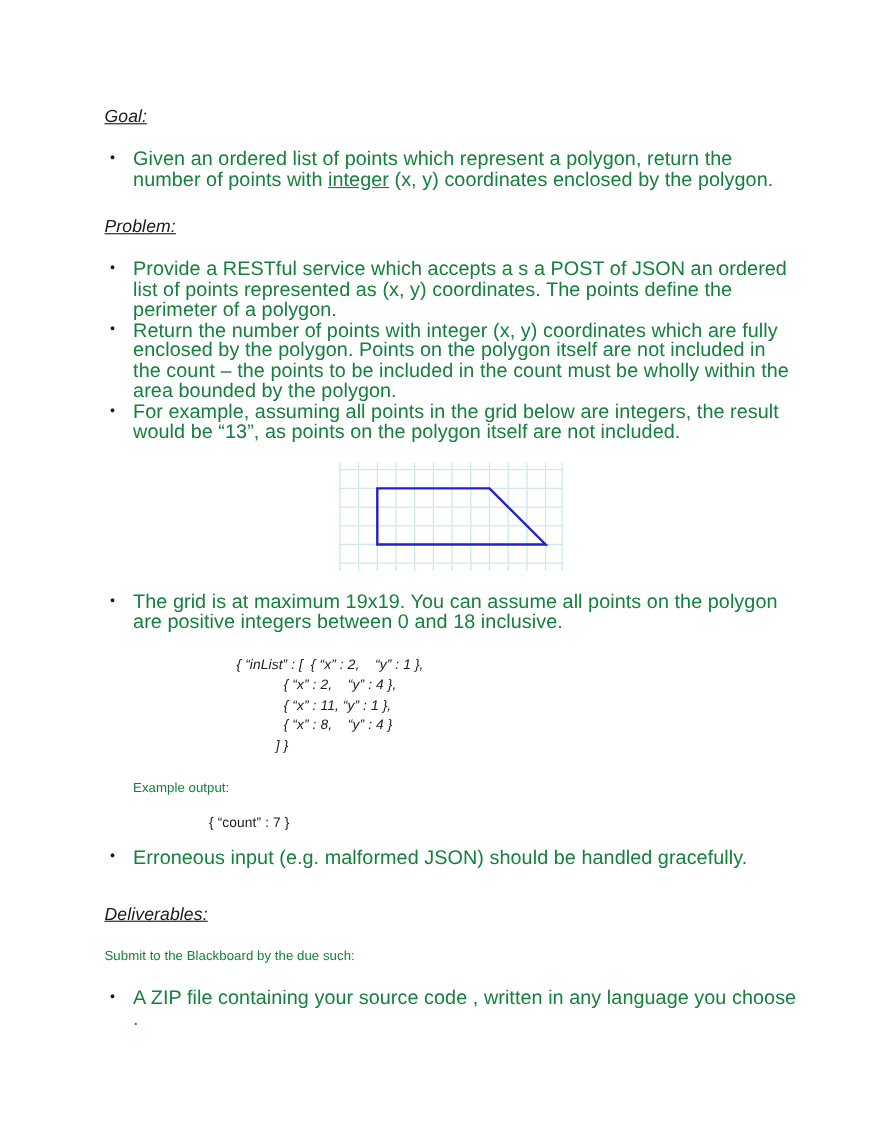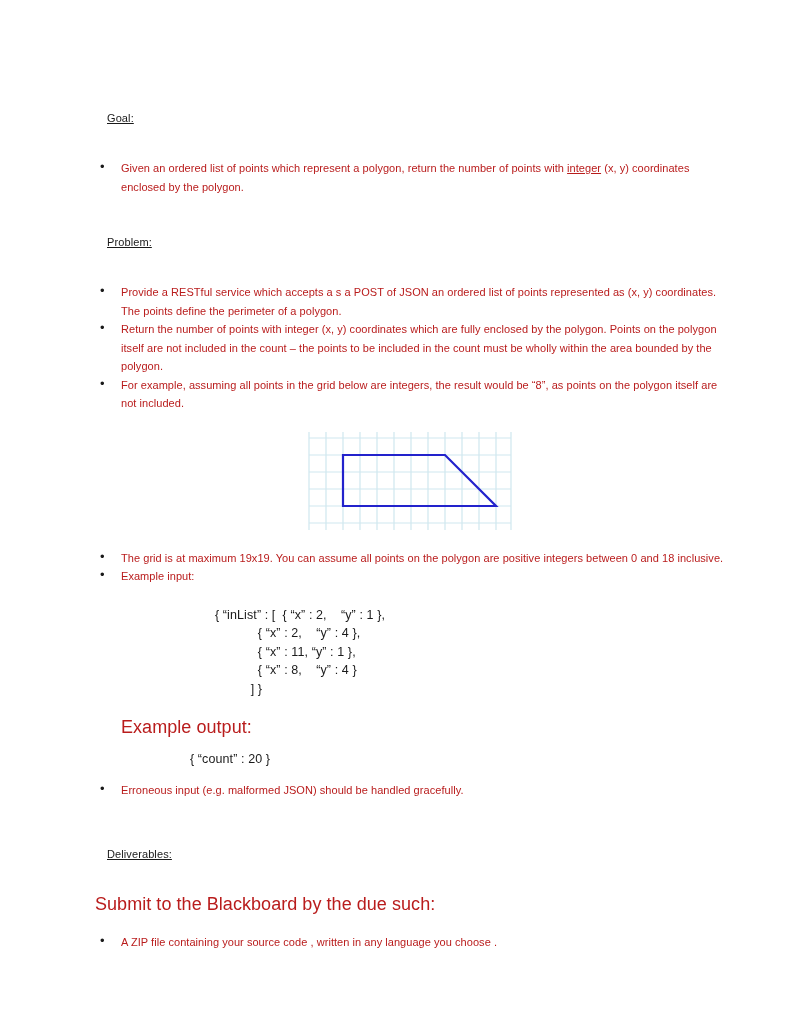--- a/index.html
+++ b/index.html
@@ -22,59 +22,60 @@
     height: 1024px;
     background: #ffffff;
   }
   .content {
     position: absolute;
     left: 95px;
     top: 98px;
     width: 630px;
   }
   .section-heading {
-    font-size: 11px;
+    font-size: 16px;
     line-height: 17px;
     text-decoration: underline;
     color: #1a1a1a;
-    margin: 12px;
+    margin: 0;
     letter-spacing: 0.1px;
+    font-style: italic;
   }
   .gap-sm { height: 13px; }
   .gap-md { height: 20px; }
   .gap-lg { height: 26px; }
   .gap-xs { height: 8px; }
 
   ul.bullets {
     list-style: none;
     margin: 0;
     padding: 0;
   }
   ul.bullets > li {
     position: relative;
     padding-left: 26px;
-    font-size: 11px;
-    line-height: 18.5px;
-    color: #b91c1c;
+    font-size: 18px;
+    line-height: 18.5px;
+    color: #15803d;
     margin-bottom: 0px;
     letter-spacing: 0.05px;
   }
   ul.bullets > li::before {
     content: "\2022";
     position: absolute;
     left: 5px;
     top: -1px;
     font-size: 13px;
     color: #1a1a1a;
   }
 
   .plain-line {
-    font-size: 18px;
-    line-height: 18.5px;
-    color: #b91c1c;
+    font-size: 12px;
+    line-height: 18.5px;
+    color: #15803d;
     margin: 0;
     letter-spacing: 0.05px;
   }
   .indent-line {
     padding-left: 26px;
   }
 
   .underline-word { text-decoration: underline; }
 
   
@@ -92,20 +93,21 @@
   }
 
   
   .code-block {
     font-size: 12.5px;
     line-height: 18.5px;
     color: #1a1a1a;
     white-space: pre;
     padding-left: 120px;
     letter-spacing: 0.1px;
+    font-style: italic;
   }
   .code-out {
     font-size: 12.5px;
     line-height: 18.5px;
     color: #1a1a1a;
     white-space: pre;
     padding-left: 95px;
     letter-spacing: 0.1px;
   }
 </style>
@@ -121,21 +123,21 @@
       <li><span>Given an ordered list of points which represent a polygon, return the number of points with <span class="underline-word">integer</span> (x, y) coordinates enclosed by the polygon.</span></li>
     </ul>
 
     <div class="gap-lg"></div>
 
     <div class="section-heading">Problem:</div>
     <div class="gap-md"></div>
     <ul class="bullets">
       <li><span>Provide a RESTful service which accepts a s a POST of JSON an ordered list of points represented as (x, y) coordinates.  The points define the perimeter of a polygon.</span></li>
       <li><span>Return the number of points with integer (x, y) coordinates which are fully enclosed by the polygon. Points on the polygon itself are not included in the count – the points to be included in the count must be wholly within the area bounded by the polygon.</span></li>
-      <li><span>For example, assuming all points in the grid below are integers, the result would be “8”, as points on the polygon itself are not included.</span></li>
+      <li><span>For example, assuming all points in the grid below are integers, the result would be “13”, as points on the polygon itself are not included.</span></li>
     </ul>
 
     <div class="figure-wrap">
       <div class="grid-figure">
         <svg width="208" height="104" viewBox="0 0 208 104">
           <g stroke="#cfe7ef" stroke-width="1.2">
             <line x1="3" y1="3" x2="3" y2="101"></line>
             <line x1="20" y1="3" x2="20" y2="101"></line>
             <line x1="37" y1="3" x2="37" y2="101"></line>
             <line x1="54" y1="3" x2="54" y2="101"></line>
@@ -155,34 +157,33 @@
             <line x1="3" y1="77" x2="205" y2="77"></line>
             <line x1="3" y1="94" x2="205" y2="94"></line>
           </g>
           <polygon points="37,26 139,26 190,77 37,77" fill="none" stroke="#2222cc" stroke-width="2.2" stroke-linejoin="miter"></polygon>
         </svg>
       </div>
     </div>
 
     <ul class="bullets">
       <li><span>The grid is at maximum 19x19.  You can assume all points  on the polygon are positive integers between 0 and 18 inclusive.</span></li>
-      <li><span>Example input:</span></li>
     </ul>
 
     <div class="gap-md"></div>
     <div class="code-block">{ “inList” : [  { “x” : 2,    “y” : 1 },
             { “x” : 2,    “y” : 4 },
             { “x” : 11, “y” : 1 },
             { “x” : 8,    “y” : 4 }
           ] }</div>
     <div class="gap-md"></div>
 
     <div class="plain-line indent-line">Example output:</div>
     <div class="gap-sm"></div>
-    <div class="code-out">{ “count” : 20 }</div>
+    <div class="code-out">{ “count” : 7 }</div>
     <div class="gap-sm"></div>
 
     <ul class="bullets">
       <li><span>Erroneous input (e.g. malformed JSON) should be handled gracefully.</span></li>
     </ul>
 
     <div class="gap-lg"></div>
     <div class="gap-xs"></div>
 
     <div class="section-heading">Deliverables:</div>

